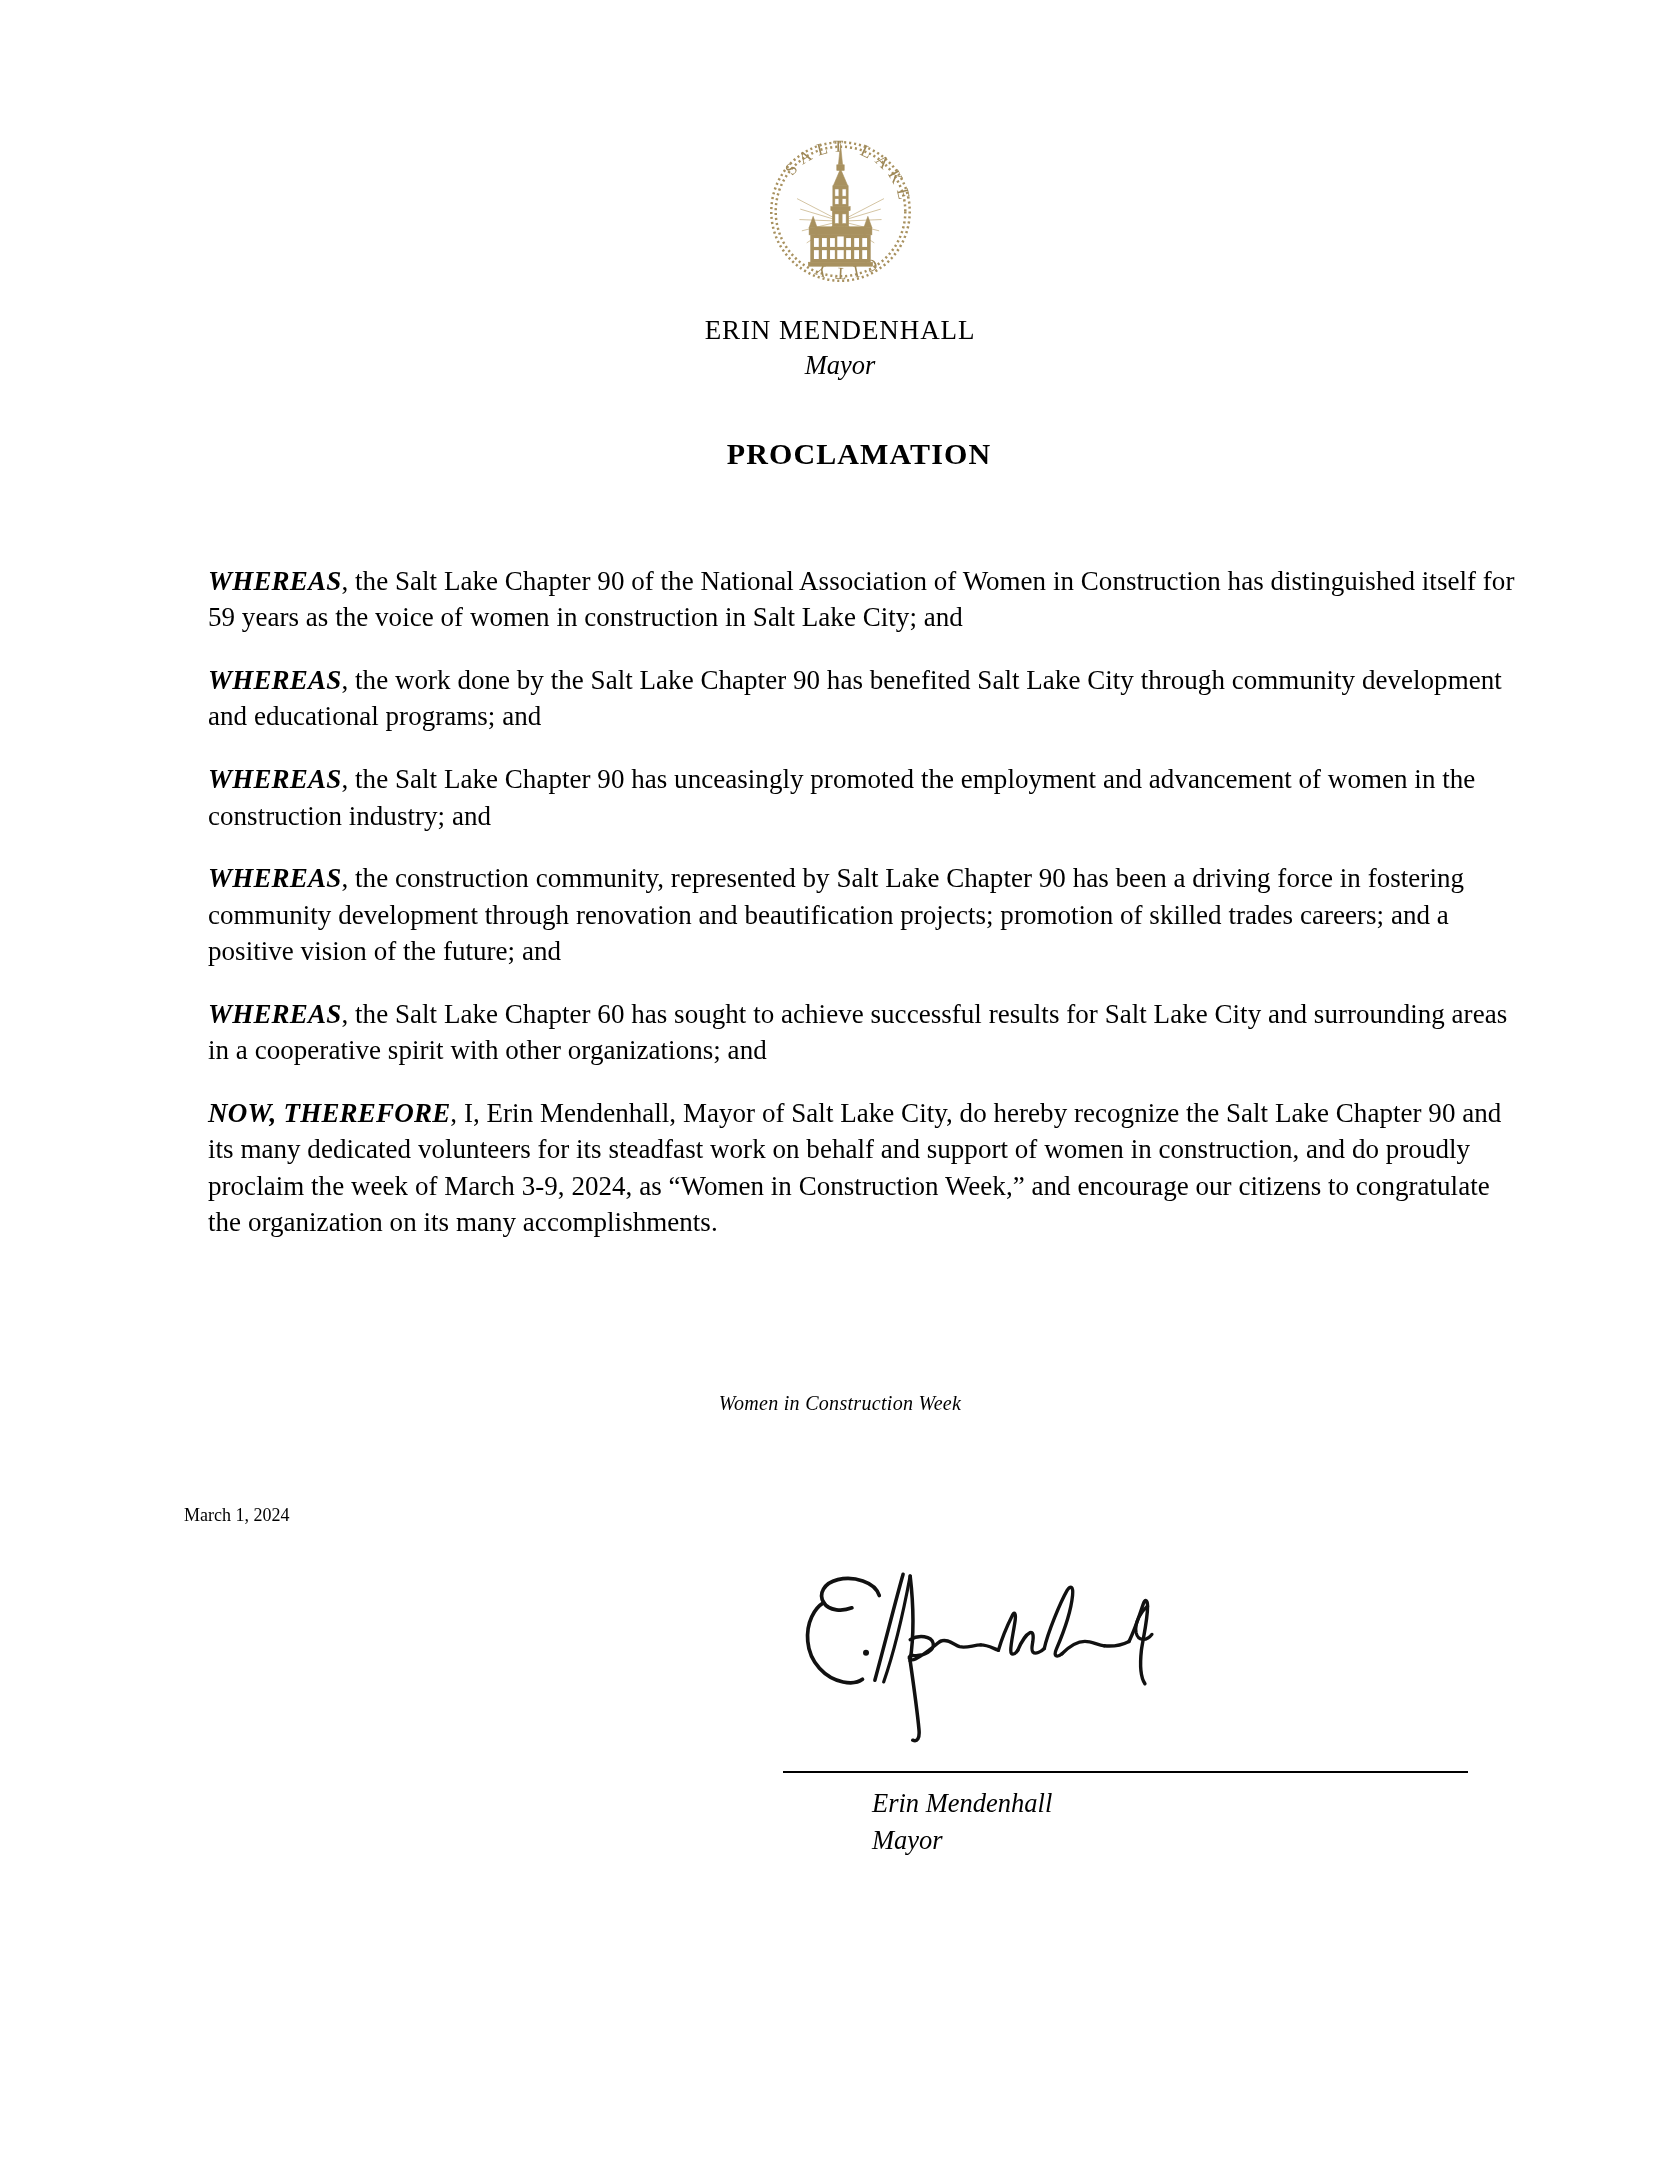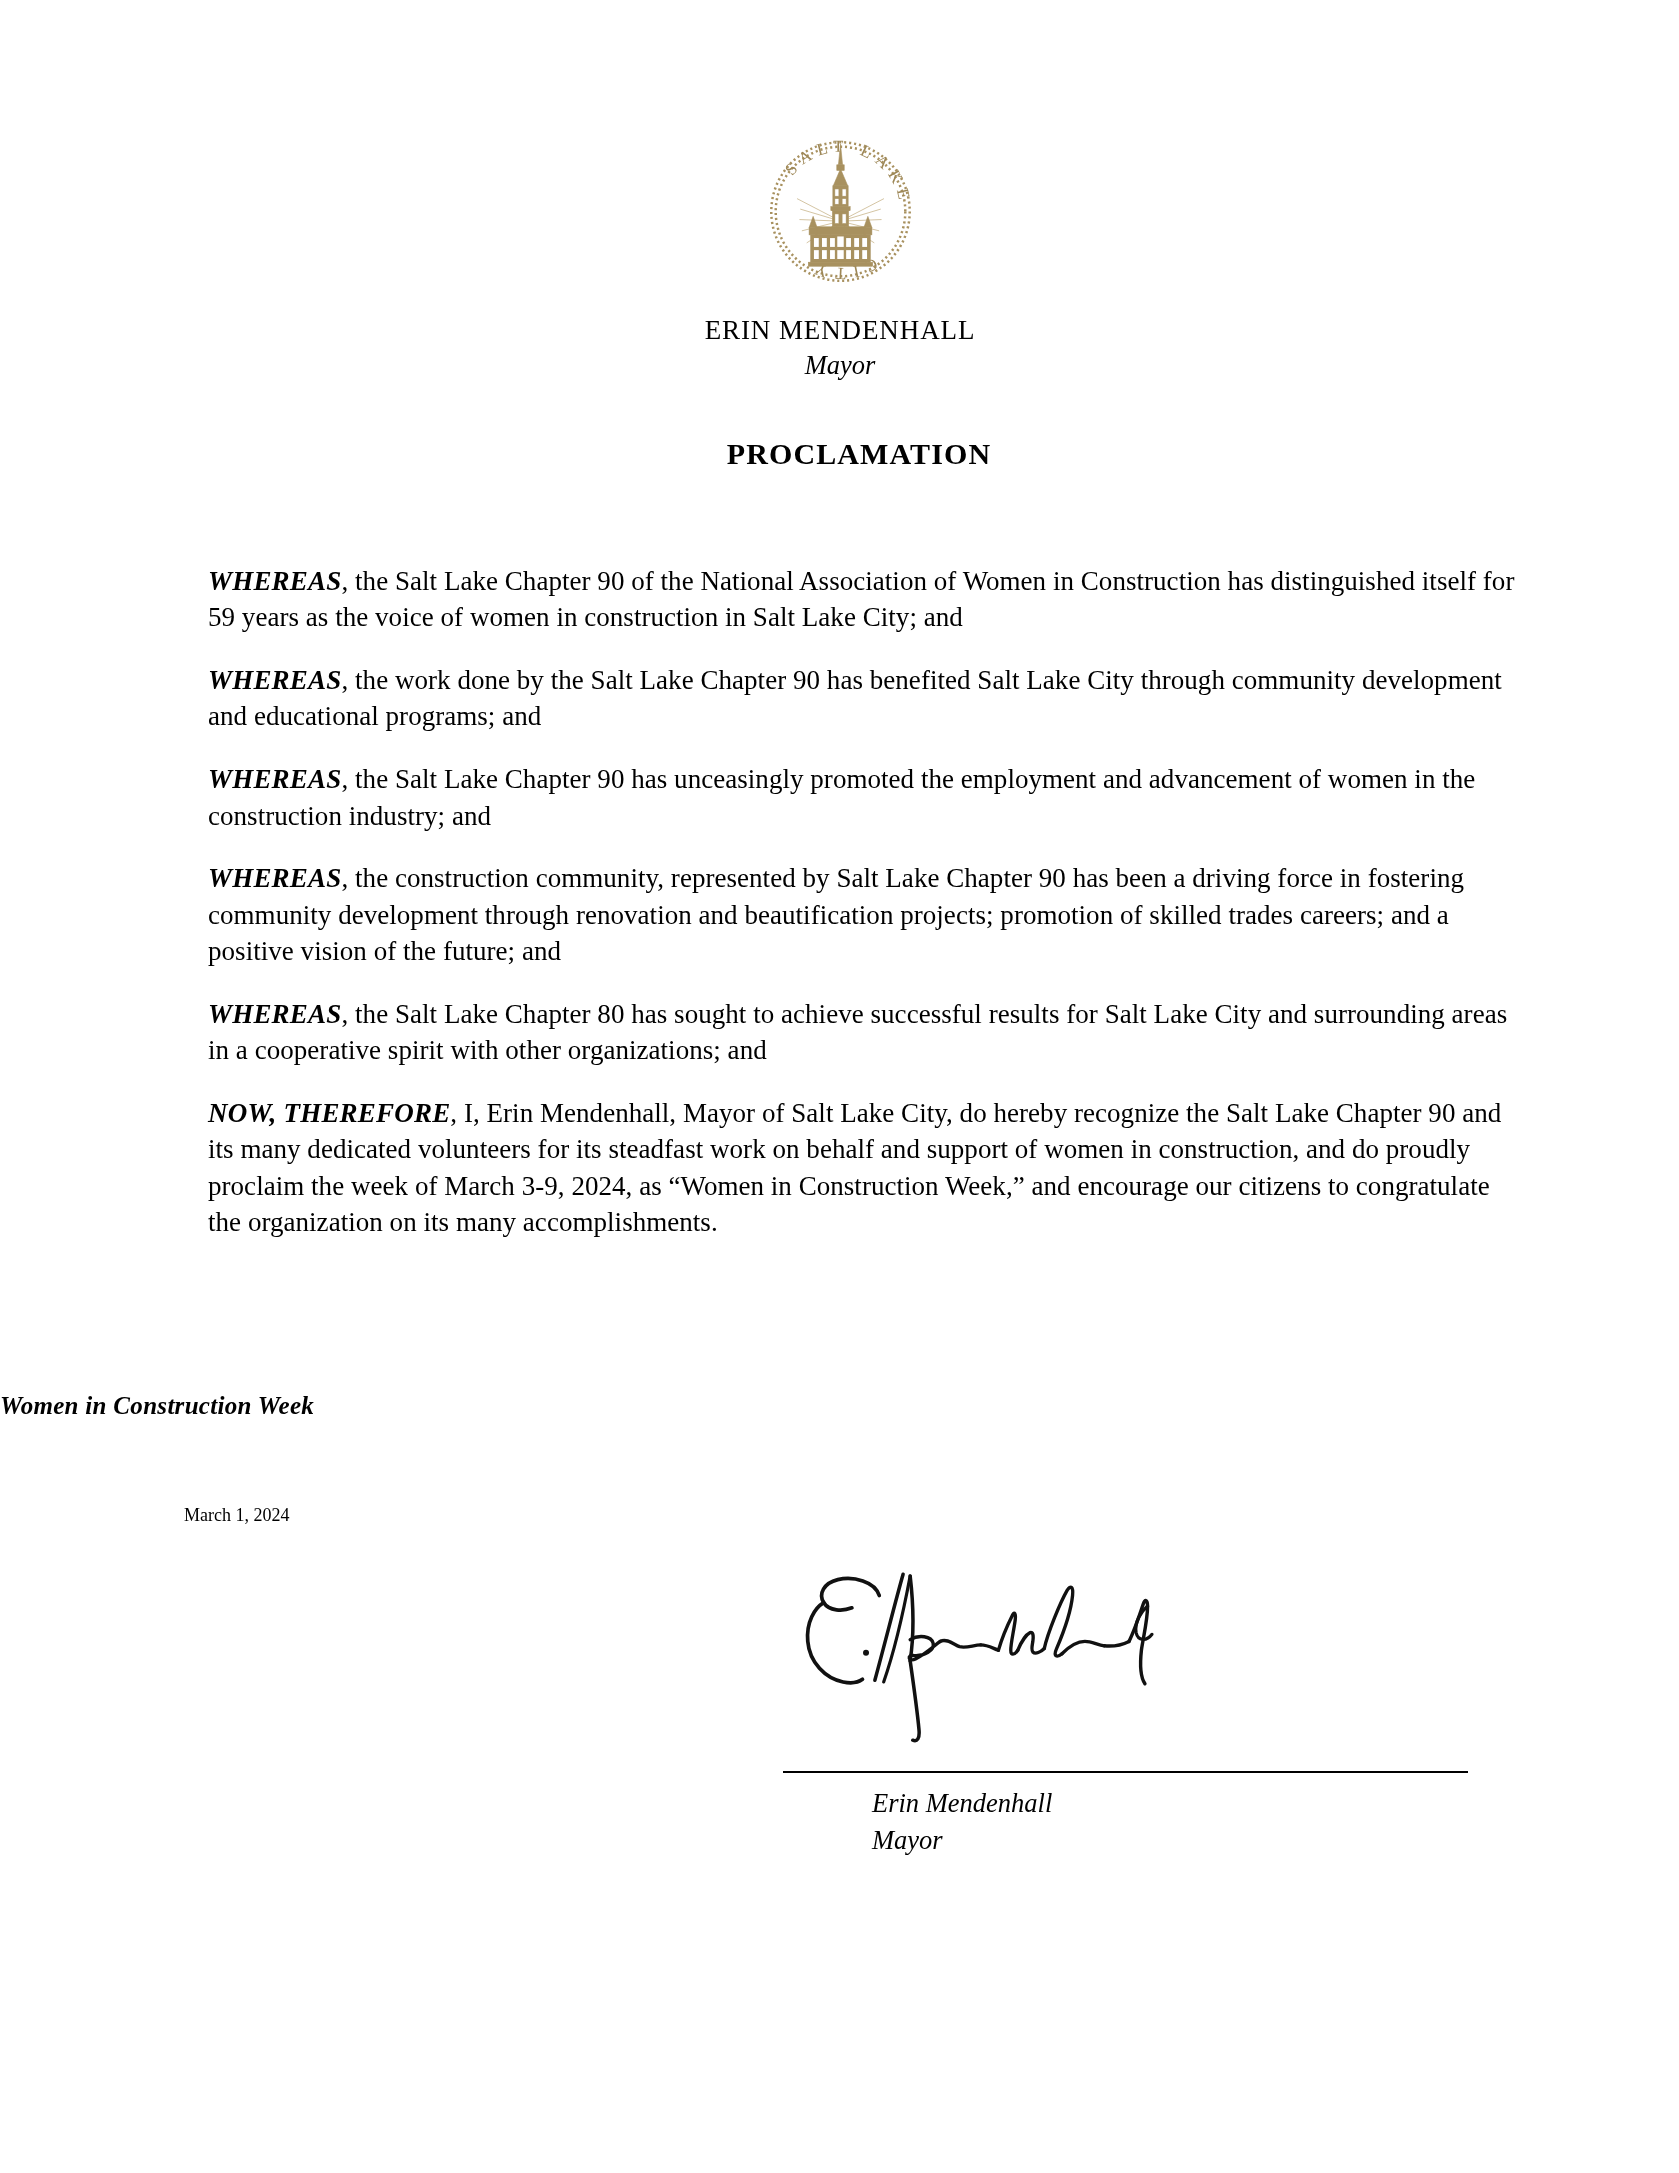--- a/index.html
+++ b/index.html
@@ -92,23 +92,23 @@
     font-style: italic;
     letter-spacing: 0.2px;
   }
 
   
   .week-headline {
     position: absolute;
     top: 1392px;
     left: 0;
     width: 100%;
-    text-align: left;
-    font-size: 25px;
-    font-weight: bold;
+    text-align: center;
+    font-size: 20px;
+    font-weight: normal;
     font-style: italic;
     letter-spacing: 0.3px;
   }
 
   
   .date-line {
     position: absolute;
     top: 1505px;
     left: 184px;
     font-size: 18px;
@@ -254,21 +254,21 @@
     <p class="para">
       <span class="lead">WHEREAS</span><span>, the work done by the Salt Lake Chapter 90 has benefited Salt Lake City through community development and educational programs; and</span>
     </p>
     <p class="para">
       <span class="lead">WHEREAS</span><span>, the Salt Lake Chapter 90 has unceasingly promoted the employment and advancement of women in the construction industry; and</span>
     </p>
     <p class="para">
       <span class="lead">WHEREAS</span><span>, the construction community, represented by Salt Lake Chapter 90 has been a driving force in fostering community development through renovation and beautification projects; promotion of skilled trades careers; and a positive vision of the future; and</span>
     </p>
     <p class="para">
-      <span class="lead">WHEREAS</span><span>, the Salt Lake Chapter 80 has sought to achieve successful results for Salt Lake City and surrounding areas in a cooperative spirit with other organizations; and</span>
+      <span class="lead">WHEREAS</span><span>, the Salt Lake Chapter 60 has sought to achieve successful results for Salt Lake City and surrounding areas in a cooperative spirit with other organizations; and</span>
     </p>
     <p class="para">
       <span class="lead">NOW, THEREFORE</span><span>, I, Erin Mendenhall, Mayor of Salt Lake City, do hereby recognize the Salt Lake Chapter 90 and its many dedicated volunteers for its steadfast work on behalf and support of women in construction, and do proudly proclaim the week of March 3-9, 2024, as “Women in Construction Week,” and encourage our citizens to congratulate the organization on its many accomplishments.</span>
     </p>
   </div>
 
   <div class="week-headline">Women in Construction Week</div>
 
   <div class="date-line">March 1, 2024</div>
 

